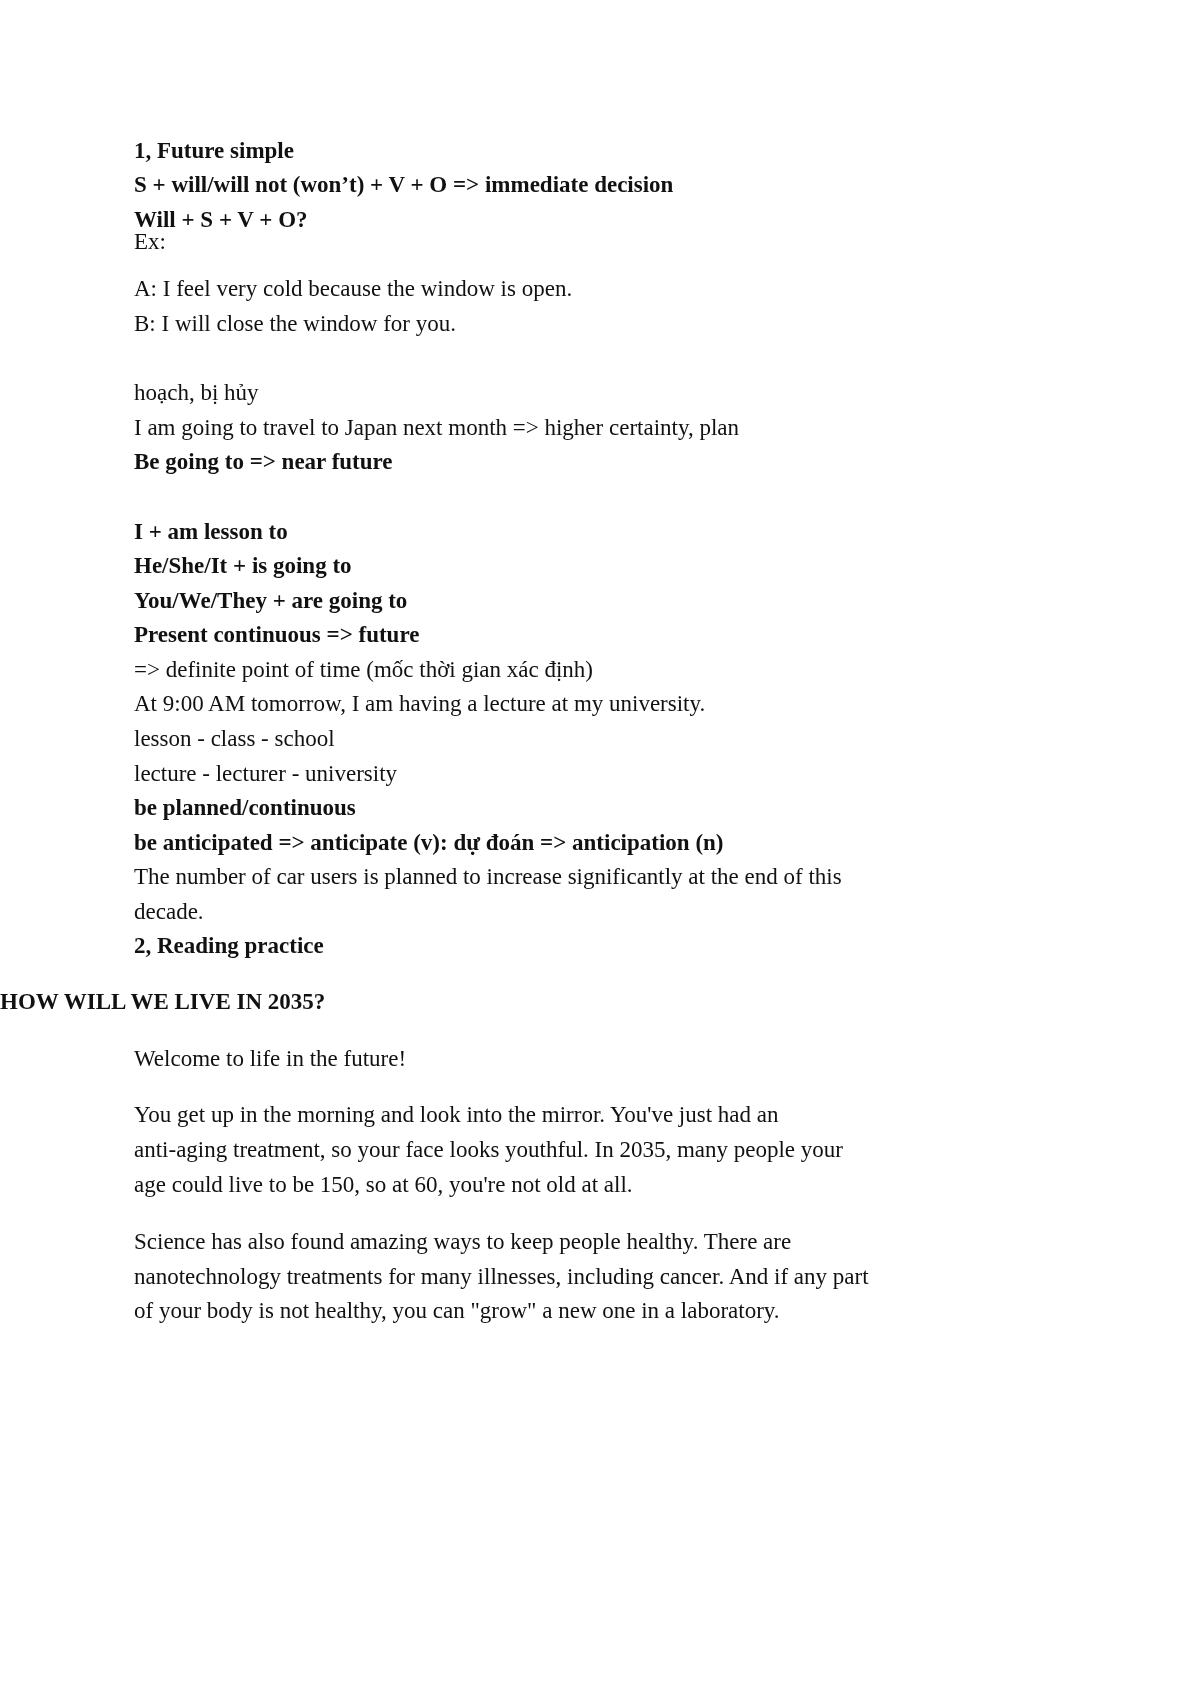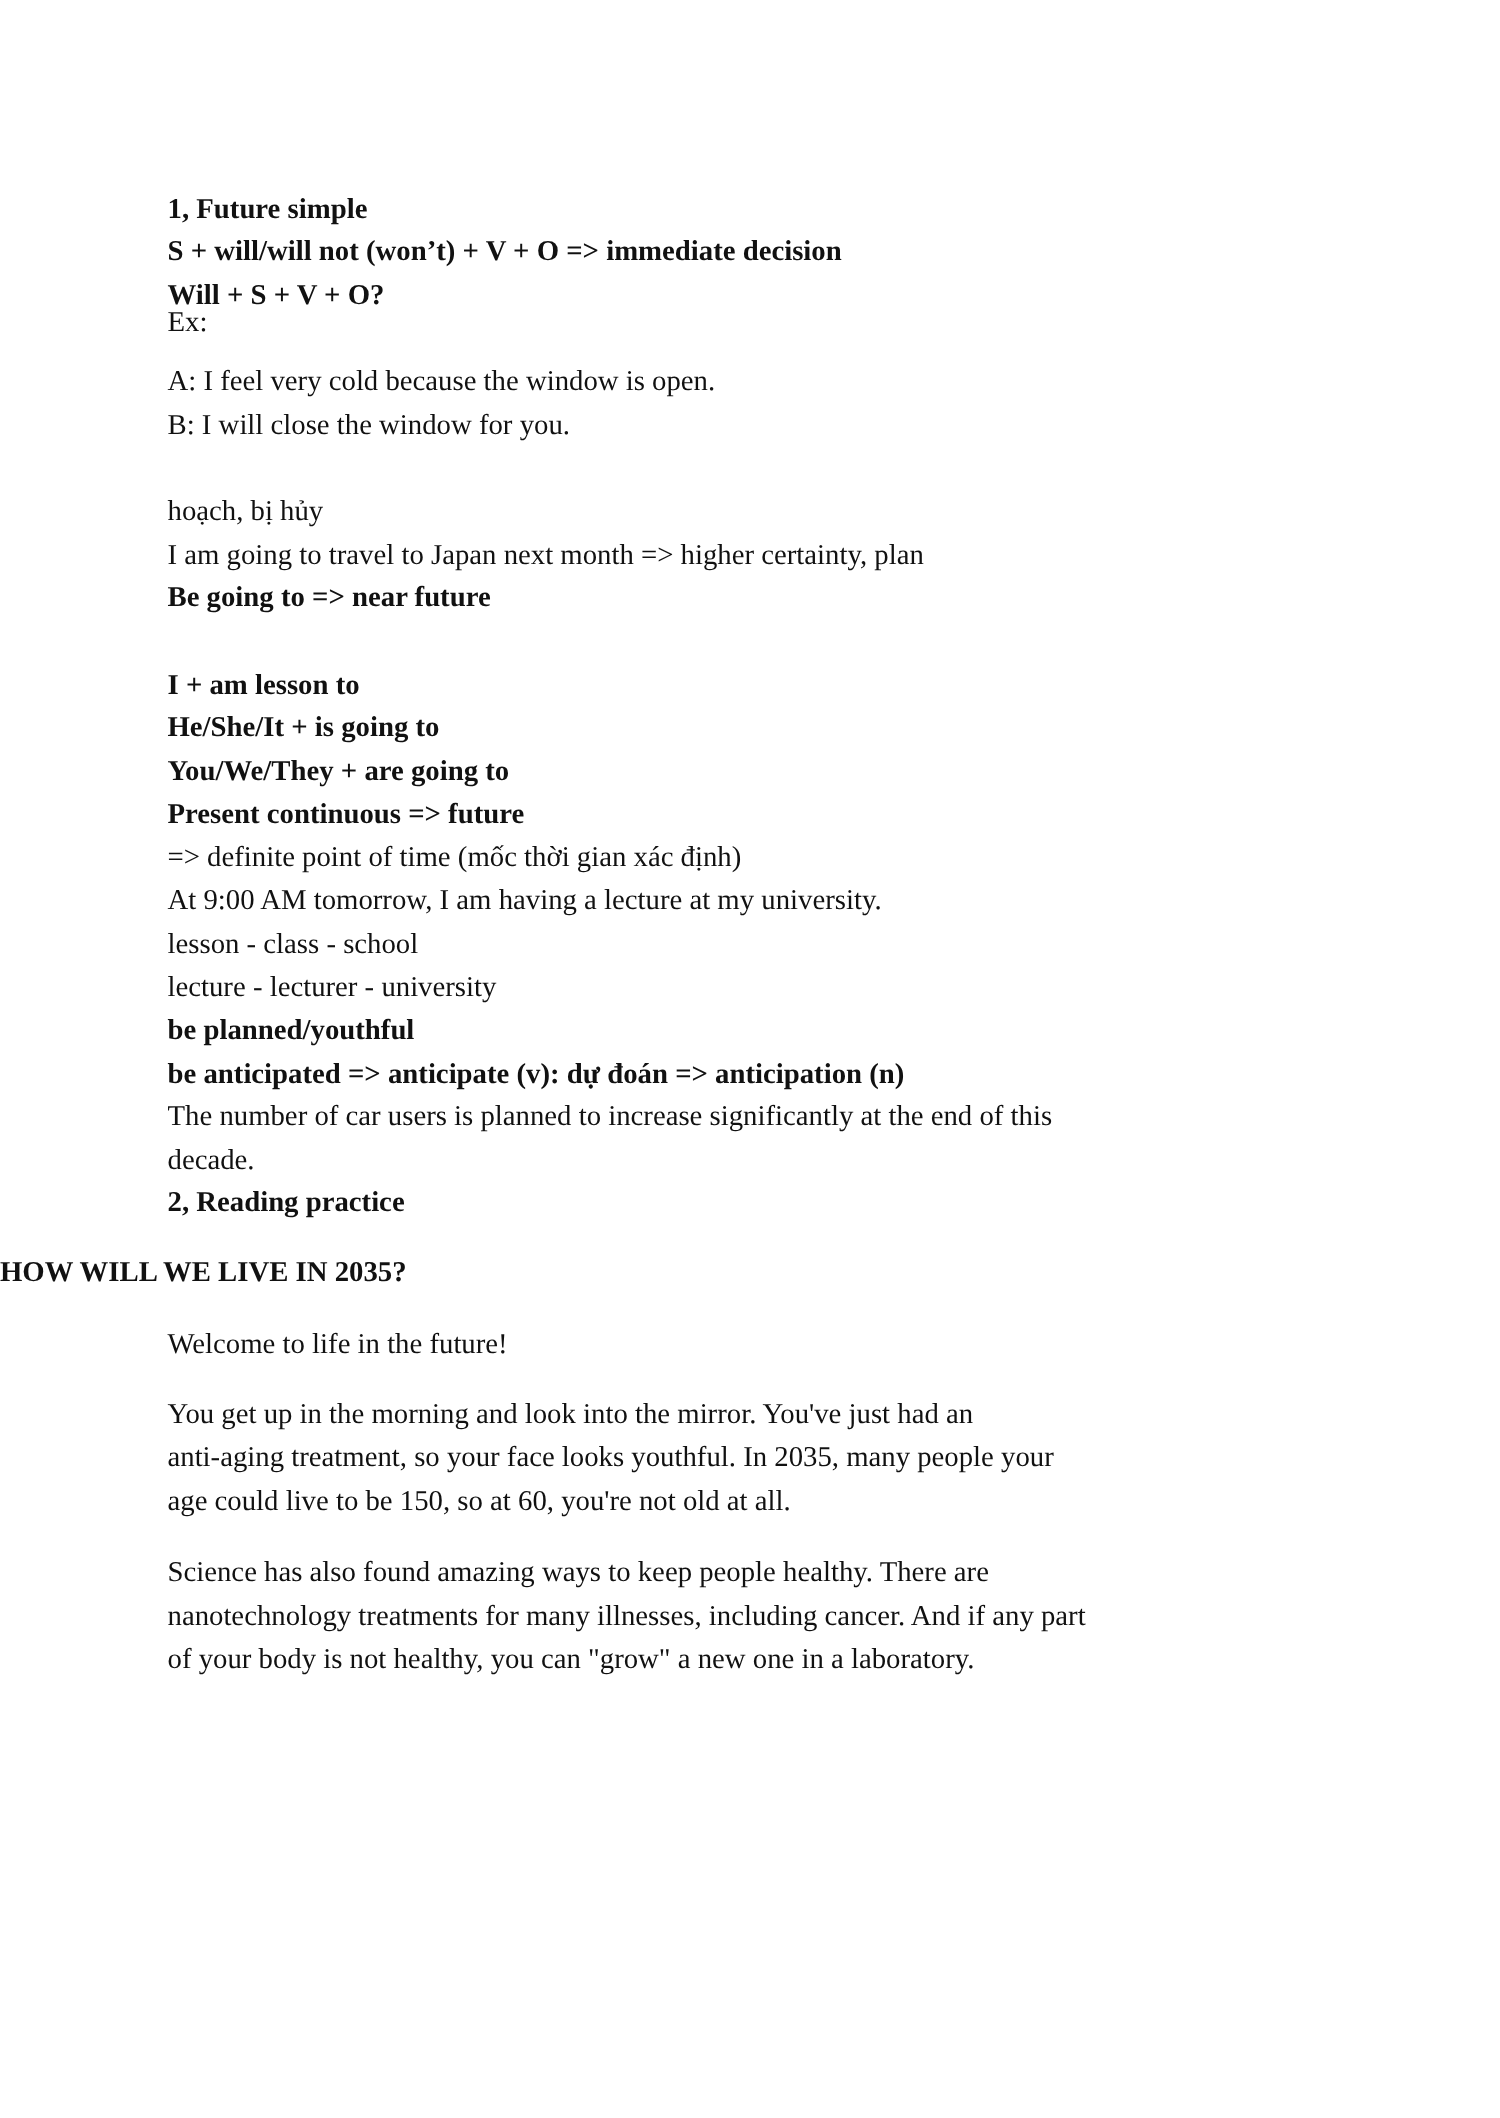--- a/index.html
+++ b/index.html
@@ -1,19 +1,19 @@
 <!DOCTYPE html>
 <html><head>
 <meta charset="utf-8">
 <style>
   html, body { margin: 0; padding: 0; background: #ffffff; }
   body { width: 1200px; height: 1694px; position: relative; overflow: hidden;
          font-family: "Liberation Serif", "DejaVu Serif", serif; color: #111111; }
   .page { position: absolute; left: 0; top: 0; width: 1200px; height: 1694px; background: #fff; }
-  .line { position: absolute; left: 134px; font-size: 23px; line-height: 28px; white-space: nowrap; margin-top: 16px; }
+  .line { position: absolute; left: 134px; font-size: 23px; line-height: 28px; white-space: nowrap; }
   .b { font-weight: bold; }
   .center { left: 0; width: 1200px; }
 </style>
 </head>
 <body>
 
 <div class="page">
   <div class="line b" style="top:137px">1, Future simple</div>
   <div class="line b" style="top:171px">S + will/will not (won’t) + V + O =&gt; immediate decision</div>
   <div class="line b" style="top:206px">Will + S + V + O?</div>
@@ -24,21 +24,21 @@
   <div class="line" style="top:414px">I am going to travel to Japan next month =&gt; higher certainty, plan</div>
   <div class="line b" style="top:448px">Be going to =&gt; near future</div>
   <div class="line b" style="top:518px">I + am lesson to</div>
   <div class="line b" style="top:552px">He/She/It + is going to</div>
   <div class="line b" style="top:587px">You/We/They + are going to</div>
   <div class="line b" style="top:621px">Present continuous =&gt; future</div>
   <div class="line" style="top:656px">=&gt; definite point of time (mốc thời gian xác định)</div>
   <div class="line" style="top:690px">At 9:00 AM tomorrow, I am having a lecture at my university.</div>
   <div class="line" style="top:725px">lesson - class - school</div>
   <div class="line" style="top:760px">lecture - lecturer - university</div>
-  <div class="line b" style="top:794px">be planned/youthful</div>
+  <div class="line b" style="top:794px">be planned/continuous</div>
   <div class="line b" style="top:829px">be anticipated =&gt; anticipate (v): dự đoán =&gt; anticipation (n)</div>
   <div class="line" style="top:863px">The number of car users is planned to increase significantly at the end of this</div>
   <div class="line" style="top:898px">decade.</div>
 
   <div class="line b" style="top:932px">2, Reading practice</div>
   <div class="line b center" style="top:988px">HOW WILL WE LIVE IN 2035?</div>
   <div class="line" style="top:1045px">Welcome to life in the future!</div>
 
   <div class="line" style="top:1101px">You get up in the morning and look into the mirror. You've just had an</div>
   <div class="line" style="top:1136px">anti-aging treatment, so your face looks youthful. In 2035, many people your</div>

